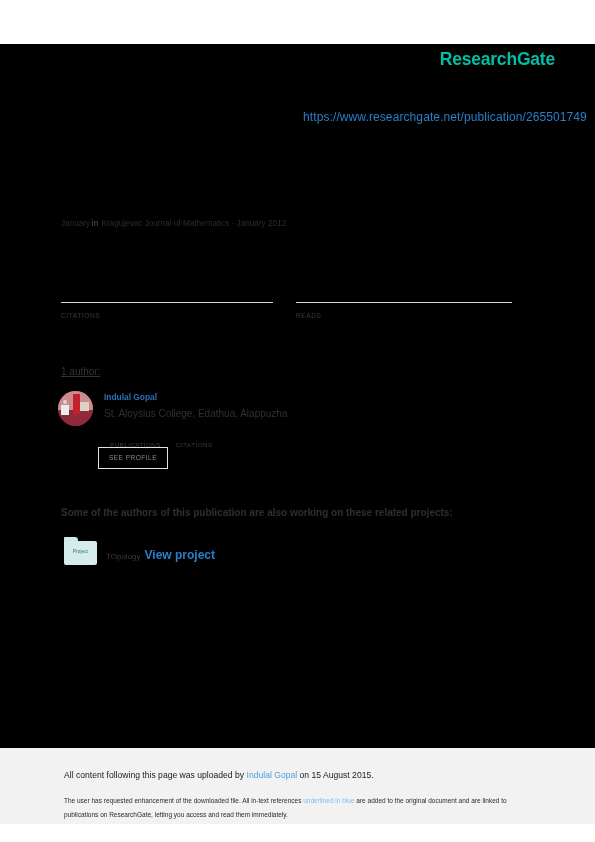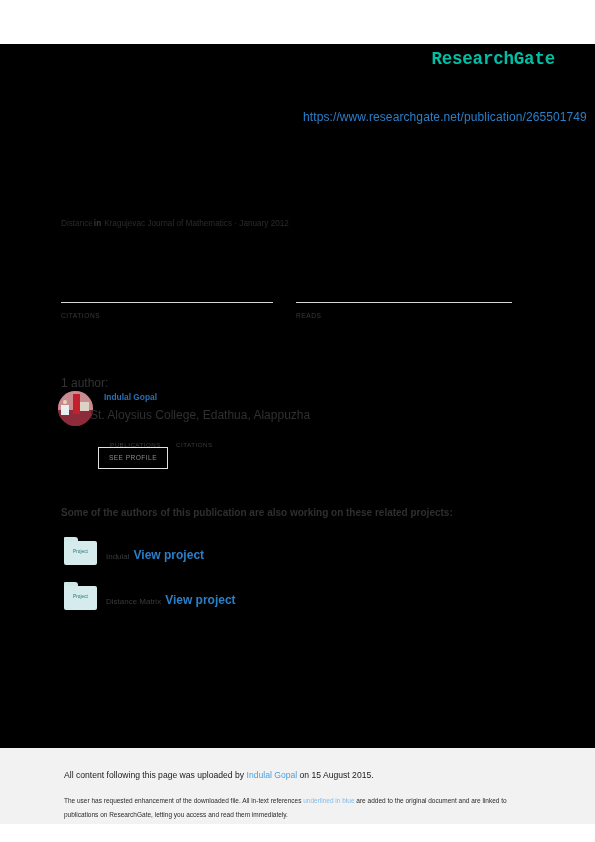--- a/index.html
+++ b/index.html
@@ -33,21 +33,21 @@
     width: 595px;
     height: 704px;
     background: #000000;
     overflow: hidden;
   }
 
   .rg-logo {
     position: absolute;
     right: 40px;
     top: 5px;
-    font-family: Liberation Mono, monospace;
+    font-family: Liberation Sans, sans-serif;
     font-weight: bold;
     font-size: 17.5px;
     color: #00bfa5;
     letter-spacing: -0.2px;
     white-space: nowrap;
   }
 
   .rg-url {
     position: absolute;
     left: 303px;
@@ -97,23 +97,24 @@
     margin-top: 2px;
     font-size: 12px;
     color: #0a0a0a;
     height: 14px;
   }
 
   
   .authors-count {
     position: absolute;
     left: 61px;
-    top: 332px;
-    font-size: 12px;
+    top: 322px;
+    font-size: 10px;
     color: #333333;
+    text-decoration: underline;
   }
   .author-row {
     position: absolute;
     left: 58px;
     top: 347px;
     width: 300px;
     height: 38px;
   }
   .avatar {
     position: absolute;
@@ -160,23 +161,23 @@
     position: absolute;
     left: 46px;
     top: 1px;
     font-size: 8.4px;
     font-weight: bold;
     color: #2a6fb5;
     white-space: nowrap;
   }
   .author-affil {
     position: absolute;
-    left: 32px;
+    left: 46px;
     top: 17px;
-    font-size: 12px;
+    font-size: 10px;
     color: #303030;
     white-space: nowrap;
   }
 
   
   .author-stats {
     position: absolute;
     left: 110px;
     top: 386px;
     font-size: 6.2px;
@@ -309,21 +310,21 @@
 
 <div class="top-strip"></div>
 
 <div class="rg-body">
 
   <div class="rg-logo">ResearchGate</div>
 
   <div class="rg-url">https://www.researchgate.net/publication/265501749</div>
 
   <div class="article-line">
-    <span class="lbl-article">Distance</span><span class="lbl-in">in</span><span class="lbl-src">Kragujevac Journal of Mathematics · January 2012</span>
+    <span class="lbl-article">January</span><span class="lbl-in">in</span><span class="lbl-src">Kragujevac Journal of Mathematics · January 2012</span>
   </div>
 
   <div class="stat-block citations">
     <div class="stat-rule"></div>
     <div class="stat-label">CITATIONS</div>
     <div class="stat-value"></div>
   </div>
 
   <div class="stat-block reads">
     <div class="stat-rule"></div>
@@ -360,34 +361,24 @@
 
   <div class="projects-heading">Some of the authors of this publication are also working on these related projects:</div>
 
   <div class="project-row p0">
     <div class="folder">
       <div class="tab"></div>
       <div class="body"></div>
       <div class="ftext">Project</div>
     </div>
     <div class="project-title">
-      <span>Indulal</span><span class="project-link">View project</span>
+      <span>TOpology</span><span class="project-link">View project</span>
     </div>
   </div>
 
-  <div class="project-row p1">
-    <div class="folder">
-      <div class="tab"></div>
-      <div class="body"></div>
-      <div class="ftext">Project</div>
-    </div>
-    <div class="project-title">
-      <span>Distance Matrix</span><span class="project-link">View project</span>
-    </div>
-  </div>
 
 </div>
 
 <div class="footer">
   <div class="footer-line1">
     <span>All content following this page was uploaded by </span><span class="lnk">Indulal Gopal</span><span> on 15 August 2015.</span>
   </div>
   <div class="footer-para">
     <span>The user has requested enhancement of the downloaded file. All in-text references </span><span class="lnk">underlined in blue</span><span> are added to the original document and are linked to publications on ResearchGate, letting you access and read them immediately.</span>
   </div>

